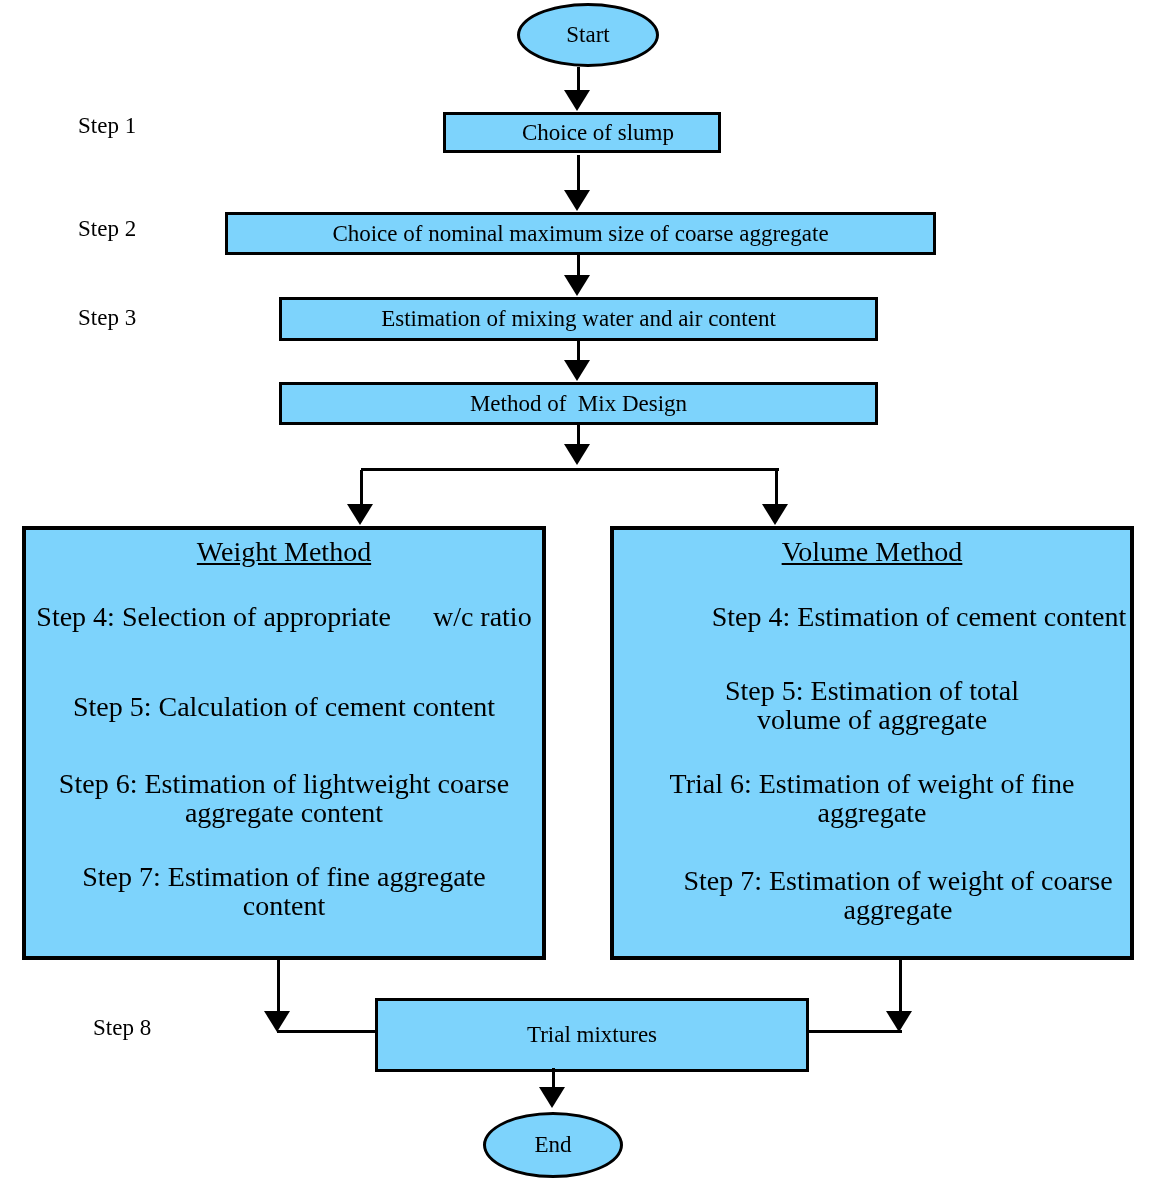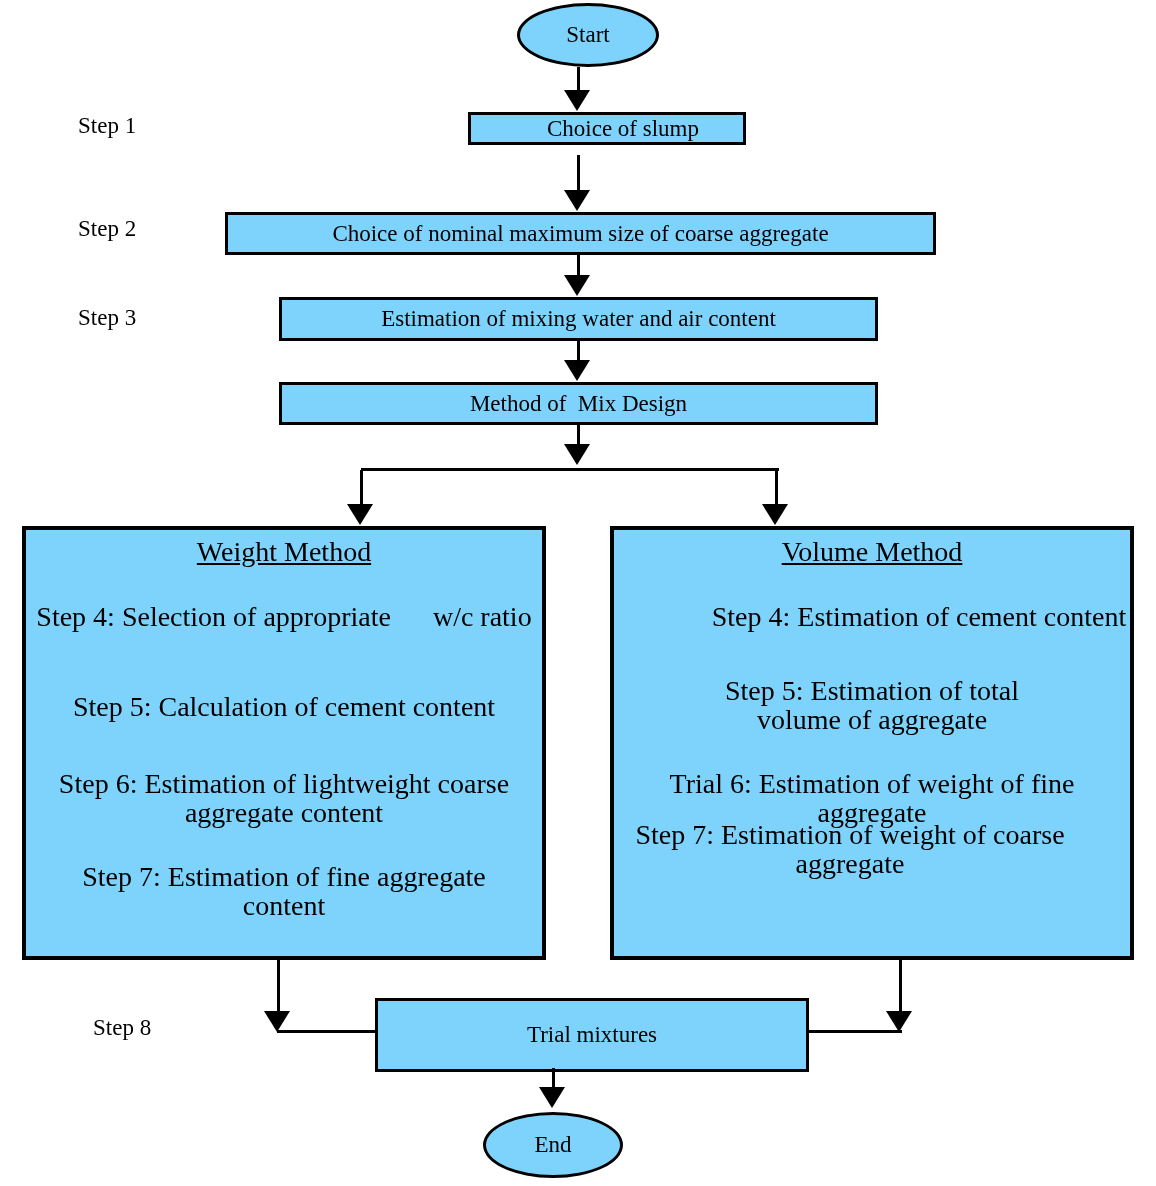--- a/index.html
+++ b/index.html
@@ -52,21 +52,21 @@
   <div class="sidelabel" style="left:78px;top:112px;">Step 1</div>
   <div class="sidelabel" style="left:78px;top:215px;">Step 2</div>
   <div class="sidelabel" style="left:78px;top:304px;">Step 3</div>
   <div class="sidelabel" style="left:93px;top:1014px;">Step 8</div>
 
   <div class="node ellipse" style="left:517px;top:3px;width:142px;height:64px;">Start</div>
 
   <div class="vline" style="left:577px;top:67px;height:24px;"></div>
   <div class="arrowhead-down" style="left:564px;top:90px;"></div>
 
-  <div class="node" style="left:468px;top:112px;width:278px;height:33px;padding-left:32px;">Choice of slump</div>
+  <div class="node" style="left:443px;top:112px;width:278px;height:41px;padding-left:32px;">Choice of slump</div>
 
   <div class="vline" style="left:577px;top:155px;height:37px;"></div>
   <div class="arrowhead-down" style="left:564px;top:190px;"></div>
 
   <div class="node" style="left:225px;top:212px;width:711px;height:43px;">Choice of nominal maximum size of coarse aggregate</div>
 
   <div class="vline" style="left:577px;top:255px;height:22px;"></div>
   <div class="arrowhead-down" style="left:564px;top:275px;"></div>
 
   <div class="node" style="left:279px;top:297px;width:599px;height:44px;">Estimation of mixing water and air content</div>
@@ -96,21 +96,21 @@
   <div class="content" style="left:22px;top:862px;width:524px;">Step 7: Estimation of fine aggregate
 content</div>
 
   <div class="node bigbox" style="left:610px;top:526px;width:524px;height:434px;"></div>
   <div class="content boxtitle" style="left:610px;top:537px;width:524px;">Volume Method</div>
   <div class="content" style="left:610px;top:602px;width:524px;margin-left:47px;">Step 4: Estimation of cement content</div>
   <div class="content" style="left:610px;top:676px;width:524px;">Step 5: Estimation of total
 volume of aggregate</div>
   <div class="content" style="left:610px;top:769px;width:524px;">Trial 6: Estimation of weight of fine
 aggregate</div>
-  <div class="content" style="left:610px;top:820px;width:480px;">Step 7: Estimation of weight of coarse
+  <div class="content" style="left:610px;top:866px;width:480px;padding-left:48px;">Step 7: Estimation of weight of coarse
 aggregate</div>
 
   <div class="vline" style="left:277px;top:958px;height:54px;"></div>
   <div class="arrowhead-down" style="left:264px;top:1011px;"></div>
   <div class="hline" style="left:277px;top:1030px;width:100px;"></div>
 
   <div class="vline" style="left:899px;top:958px;height:54px;"></div>
   <div class="arrowhead-down" style="left:886px;top:1011px;"></div>
   <div class="hline" style="left:809px;top:1030px;width:93px;"></div>
 

